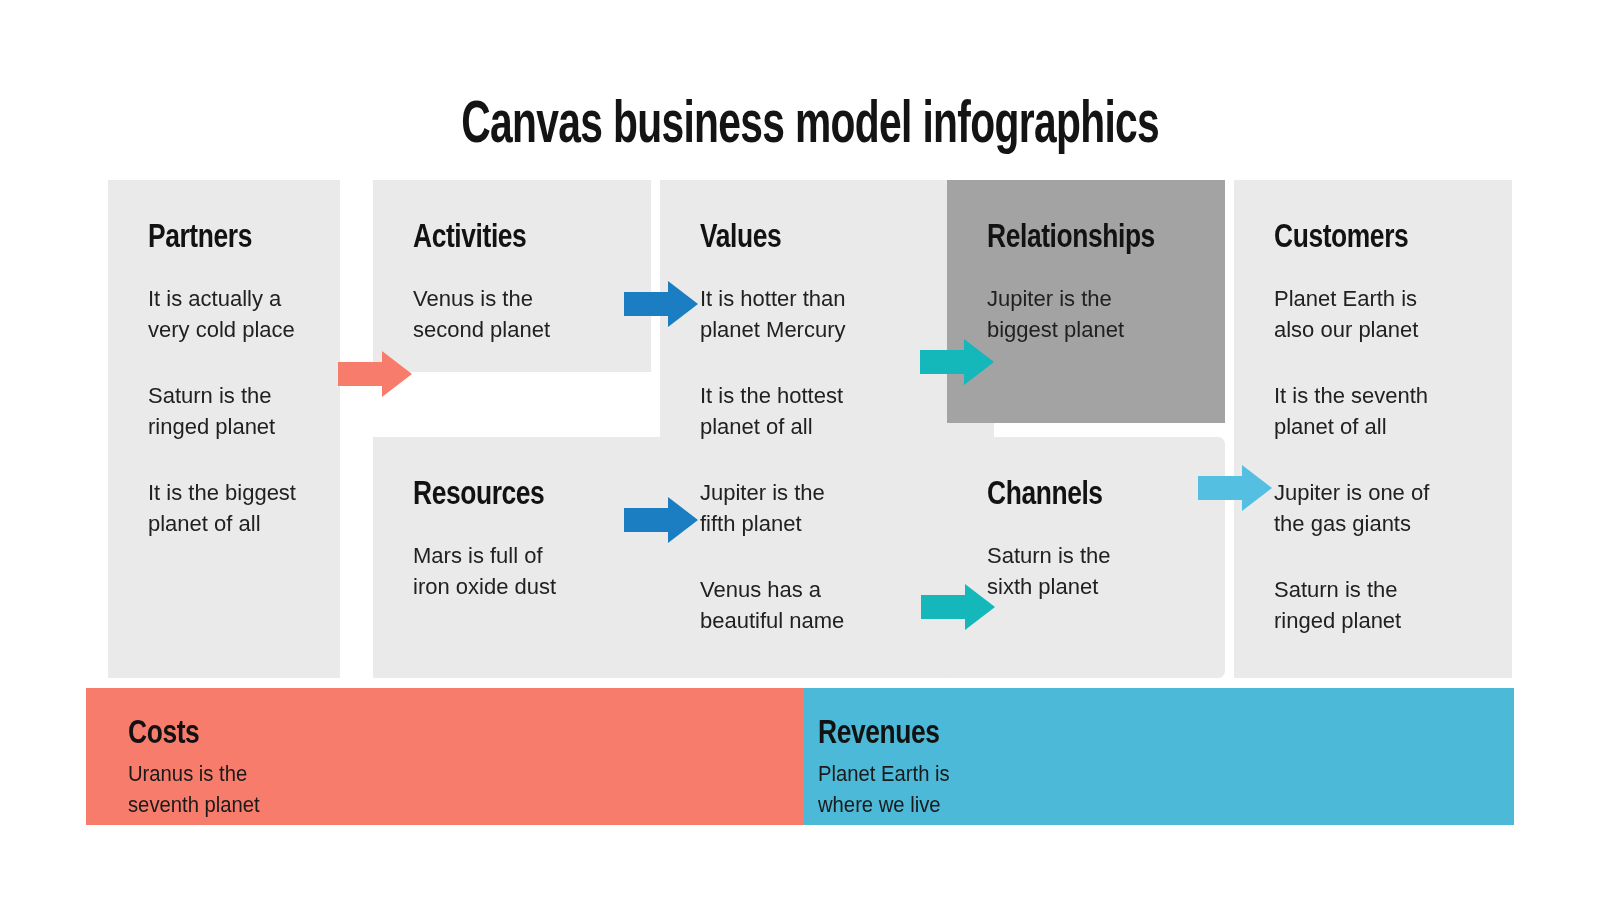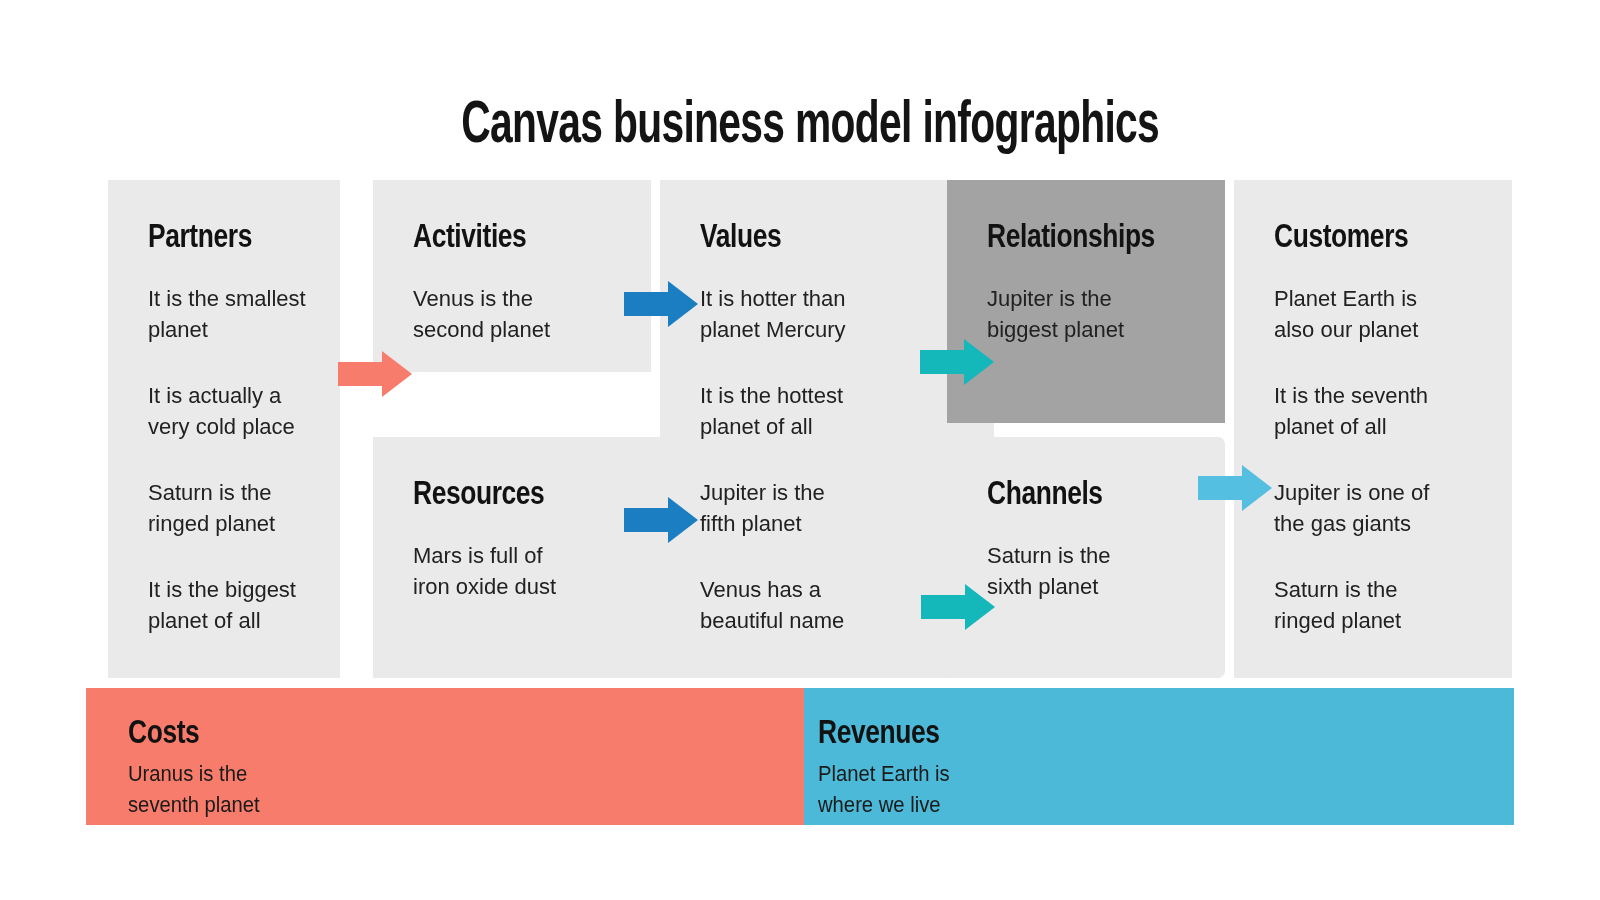--- a/index.html
+++ b/index.html
@@ -111,22 +111,20 @@
 <body>
 
 <div id="page">
 
   <div class="title-wrap">
     <span class="title">Canvas business model infographics</span>
   </div>
 
   <div class="box" id="partners" style="background: rgb(234, 234, 234);">
     <div class="h2">Partners</div>
-    <div class="item">It is the smallest
-planet</div>
     <div class="item">It is actually a
 very cold place</div>
     <div class="item">Saturn is the
 ringed planet</div>
     <div class="item">It is the biggest
 planet of all</div>
   </div>
 
   <div class="box" id="activities" style="background: rgb(234, 234, 234);">
     <div class="h2">Activities</div>

